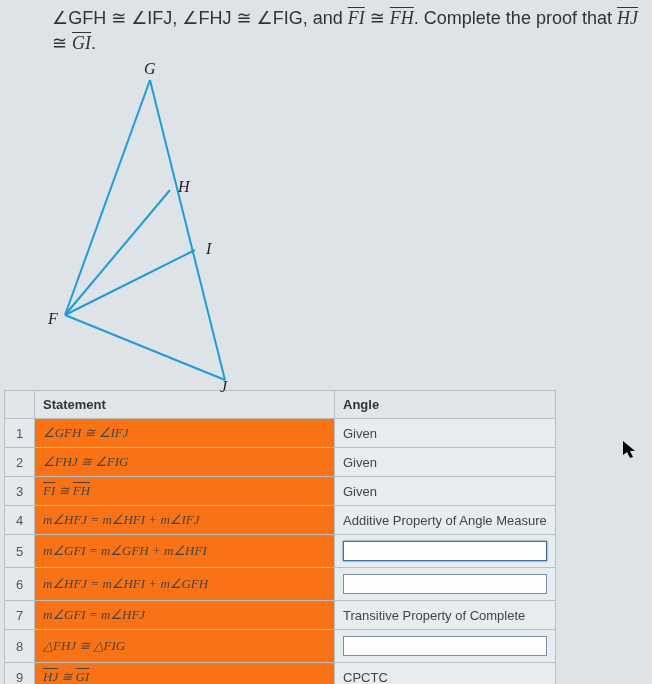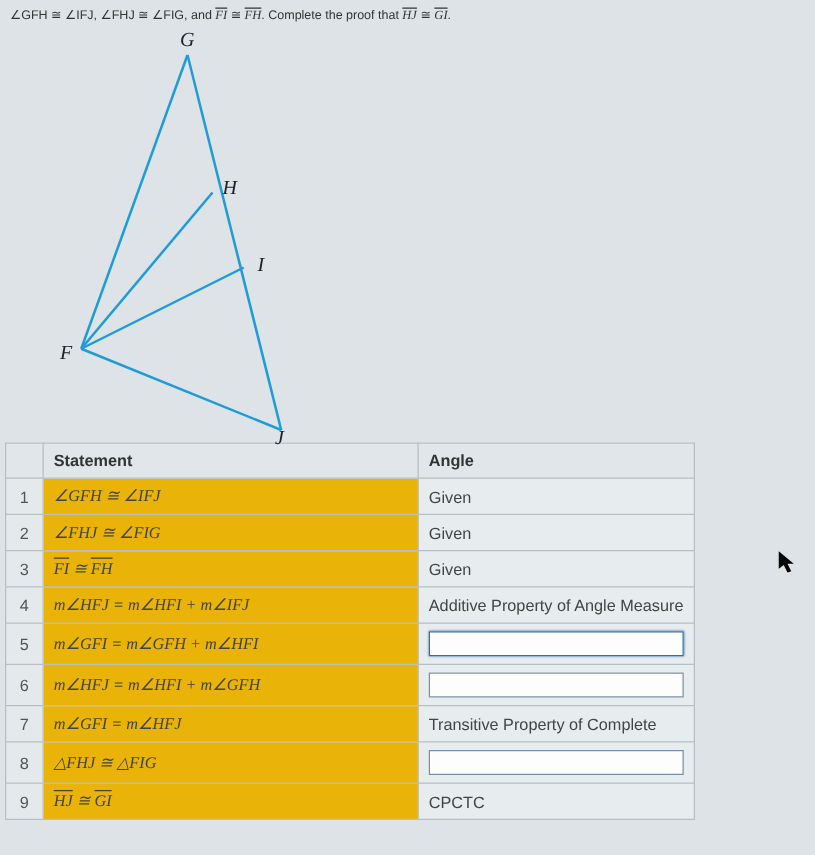--- a/index.html
+++ b/index.html
@@ -8,23 +8,24 @@
     height: 684px;
     background: #dde3e6;
     font-family: Verdana, Geneva, sans-serif;
     font-size: 13px;
     color: #333;
     overflow: hidden;
     position: relative;
   }
   .problem-text {
     padding: 6px 8px 4px 8px;
-    font-size: 10px;
+    font-size: 18px;
     line-height: 1.4;
     color: #333;
+    margin-left: 44px;
   }
   .overline { text-decoration: overline; font-style: italic; font-family: 'Times New Roman', serif; }
   .figure {
     position: relative;
     width: 260px;
     height: 330px;
     margin-left: 20px;
   }
   .figure svg { position: absolute; left:0; top:0; }
   .pt-label {
@@ -56,21 +57,21 @@
     width: 30px;
     text-align: center;
     color: #555;
     background: #e4eaec;
   }
   table.proof td.stmt {
     width: 300px;
     font-family: 'Times New Roman', serif;
     font-style: italic;
     color: #444;
-    background: #eab308;
+    background: #f97316;
   }
   table.proof td.reason { color: #444; background: #e7ecee; }
   .reason-input {
     width: 100%;
     height: 20px;
     border: 1px solid #7a8fa6;
     background: #fdfdfd;
     font-size: 12px;
     padding: 1px 3px;
   }

